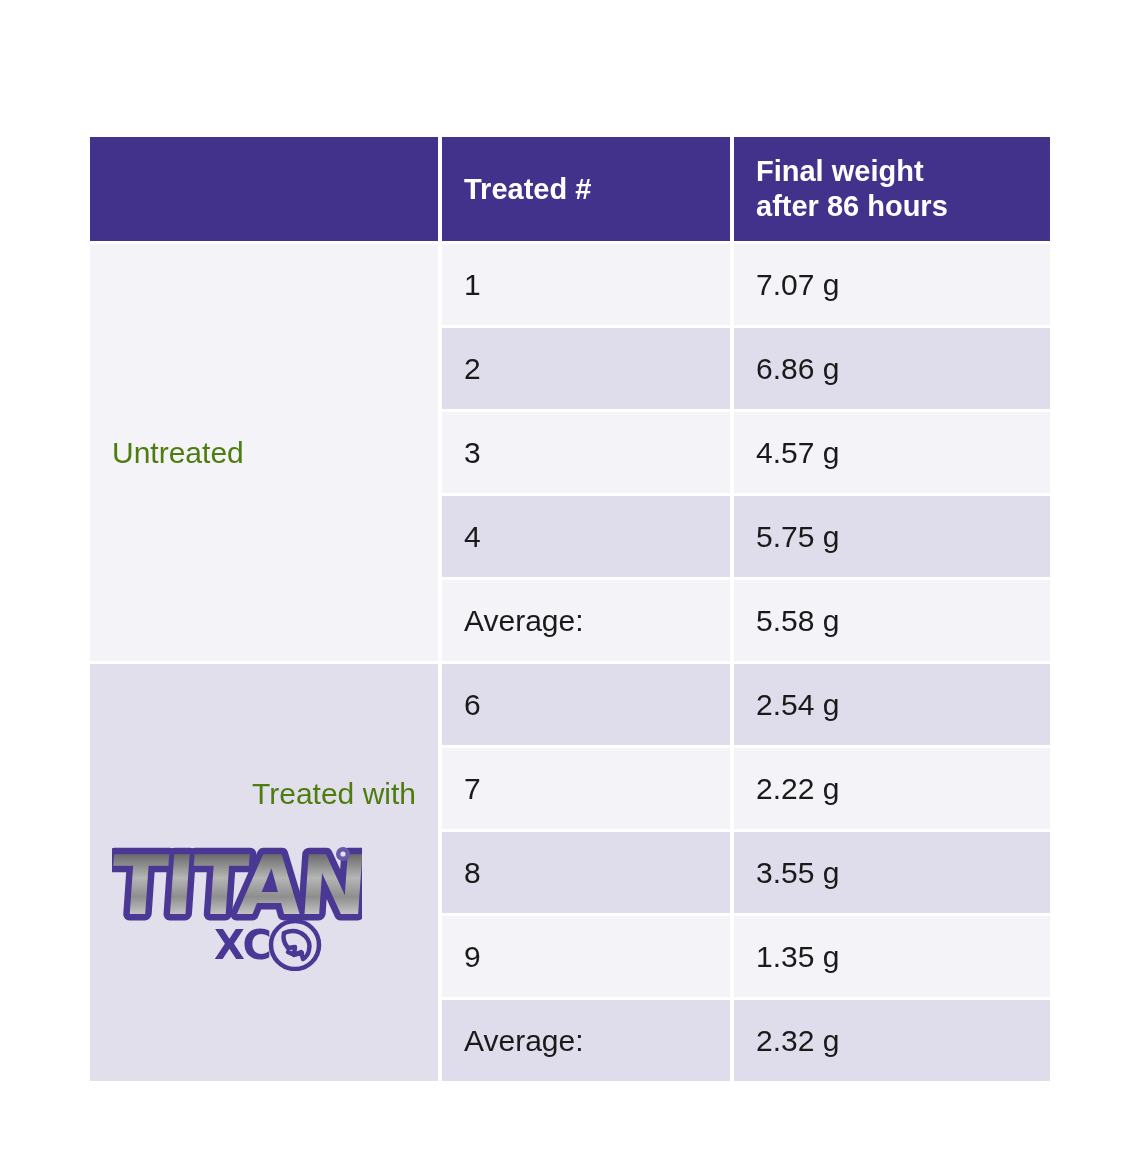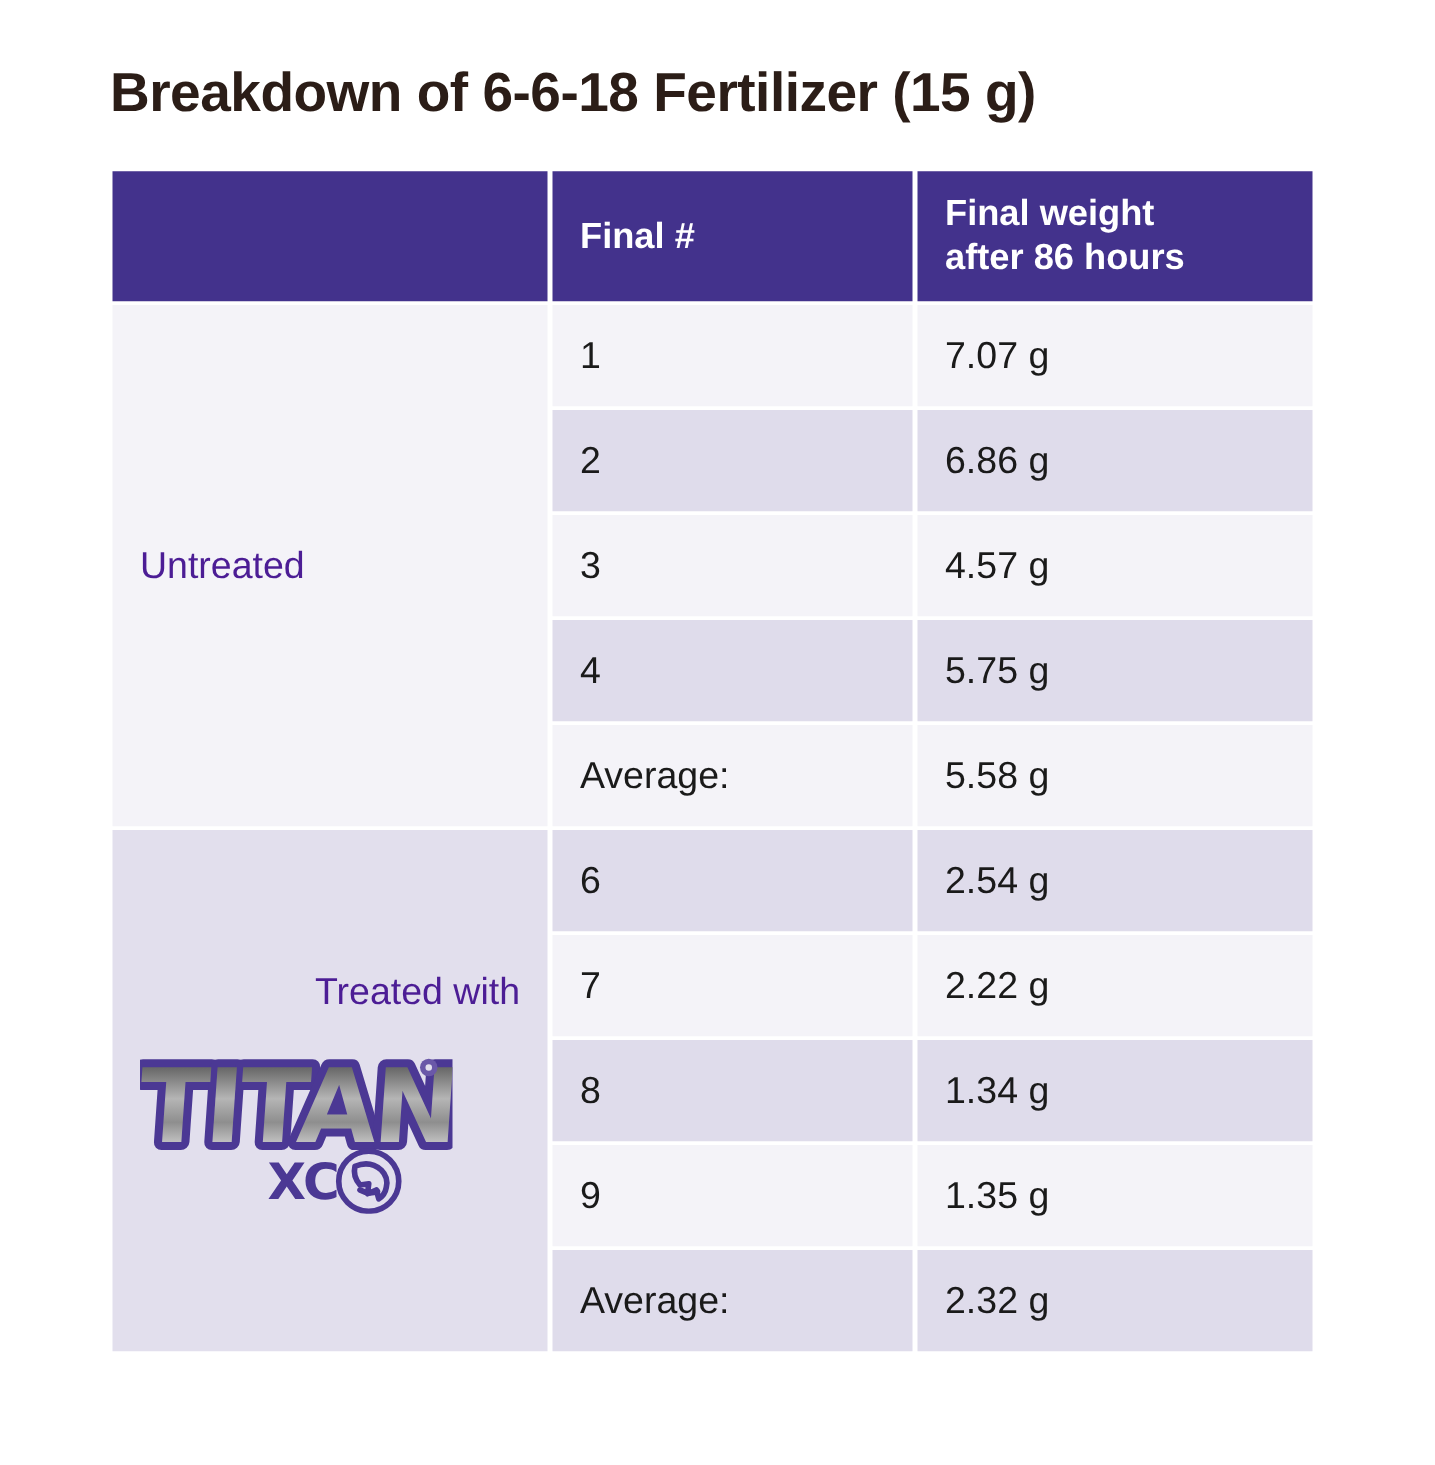--- a/index.html
+++ b/index.html
@@ -101,53 +101,52 @@
     font-size: 30px;
     color: #1a1a1a;
   }
   .group-untreated { background: #f4f3f8; }
   .group-treated   { background: #e2dfed; text-align: right; }
 
   .group-label {
     display: block;
     font-size: 30px;
     line-height: 38px;
-    color: #4c1d95;
+    color: #4d7c0f;
   }
 
   
   .titan-logo {
     display: block;
     margin-top: 8px;
     width: 250px;
     height: 150px;
   }
 
   
   .nowrap { white-space: nowrap; }
 </style>
 </head>
 <body>
 
 <div class="page">
 
-  <div class="page-title">Breakdown of 6-6-18 Fertilizer (15 g)</div>
 
   <table class="data-table">
     <colgroup>
       <col class="col-group">
       <col class="col-sample">
       <col class="col-weight">
     </colgroup>
     <tbody>
 
       <tr>
         <td class="hdr-blank"></td>
         <td class="hdr-cell">
-          <span class="hdr-text nowrap">Final #</span>
+          <span class="hdr-text nowrap">Treated #</span>
         </td>
         <td class="hdr-cell">
           <span class="hdr-line nowrap">Final weight</span>
           <span class="hdr-line nowrap">after 86 hours</span>
         </td>
       </tr>
 
       <tr class="row-light">
         <td class="group-cell group-untreated" rowspan="5">
           <span class="group-label">Untreated</span>
@@ -209,21 +208,21 @@
         </td>
         <td class="body-cell">6</td>
         <td class="body-cell">2.54 g</td>
       </tr>
       <tr class="row-light">
         <td class="body-cell">7</td>
         <td class="body-cell">2.22 g</td>
       </tr>
       <tr class="row-dark">
         <td class="body-cell">8</td>
-        <td class="body-cell">1.34 g</td>
+        <td class="body-cell">3.55 g</td>
       </tr>
       <tr class="row-light">
         <td class="body-cell">9</td>
         <td class="body-cell">1.35 g</td>
       </tr>
       <tr class="row-dark avg-row">
         <td class="body-cell">Average:</td>
         <td class="body-cell">2.32 g</td>
       </tr>
 

